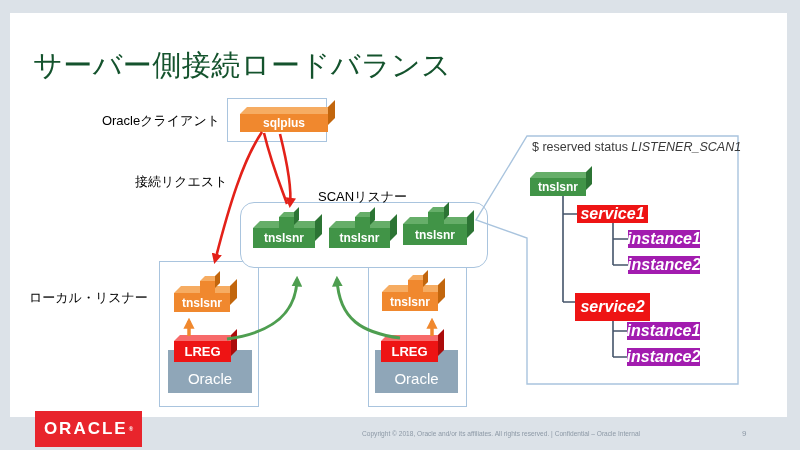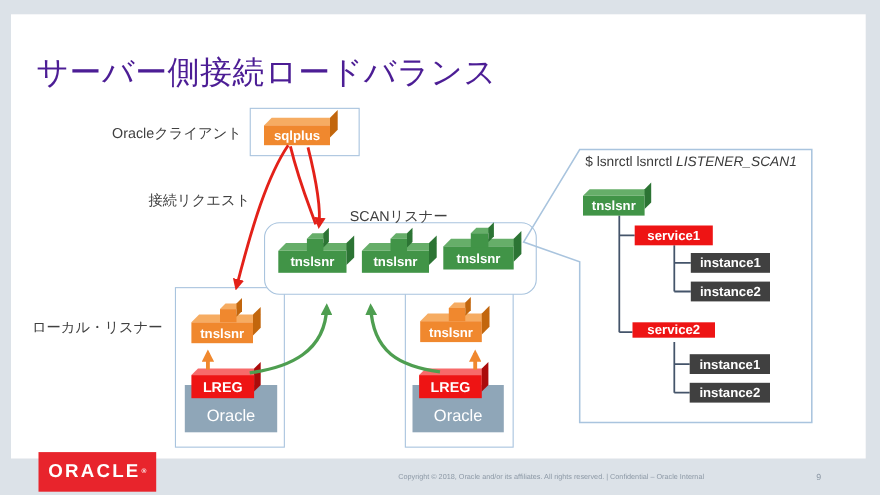--- a/index.html
+++ b/index.html
@@ -4,22 +4,22 @@
 <style>
   html,body{margin:0;padding:0;}
   body{
     width:800px;height:450px;position:relative;overflow:hidden;
     background:#dce2e8;
     font-family:"Liberation Sans", sans-serif;
     -webkit-font-smoothing:antialiased;
   }
   .abs{position:absolute;}
   .slide{left:10px;top:13px;width:777px;height:404px;background:#ffffff;z-index:0;}
-  .title{left:33px;top:46px;font-size:29px;color:#4c1d95;z-index:15;letter-spacing:.5px;}
-  .lbl{font-size:13px;color:#404040;z-index:15;}
+  .title{left:33px;top:46px;font-size:29px;color:#14532d;z-index:15;letter-spacing:.5px;}
+  .lbl{font-size:13px;color:#000000;z-index:15;}
   .bluebox{border:1.3px solid #a9c4de;background:#ffffff;box-sizing:border-box;}
   .nodebox{z-index:10;}
   .scanbox{z-index:11;border-radius:14px;}
   .clientbox{z-index:12;}
 
   
   .b3d{position:absolute;z-index:20;}
   .b3d .face{
     position:absolute;inset:0;background:var(--f);
     display:flex;align-items:center;justify-content:center;
@@ -40,25 +40,25 @@
   .red3d {--f:#ee1414;--t:#f76a6a;--s:#ab0b0b;}
   .fs12 .face{font-size:12px;}
   .fs13 .face{font-size:13px;}
 
   .grayrect{
     background:#8fa6b8;z-index:18;color:#fff;font-size:15px;
     display:flex;align-items:flex-end;justify-content:center;
     padding-bottom:6px;box-sizing:border-box;
   }
   .flat{
-    z-index:50;color:#fff;font-weight:600;font-size:12px;
+    z-index:50;color:#fff;font-style:italic;font-weight:600;font-size:16px;
     display:flex;align-items:center;justify-content:center;box-sizing:border-box;
   }
   .flat.redflat{background:#ee1414;font-weight:700;}
-  .flat.bgray{background:#404040;}
+  .flat.bgray{background:#a21caf;}
   .paneltitle{
     left:532px;top:140px;font-size:12.5px;color:#3b3b3b;z-index:50;
   }
   .svglayer{left:0;top:0;z-index:40;pointer-events:none;}
   .panel3d{z-index:50;}
 
   
   .footerband{left:0;top:417px;width:800px;height:33px;background:#dce2e8;z-index:19;}
   .oraclelogo{
     left:35px;top:411px;width:107px;height:36px;background:#e8242c;z-index:25;
@@ -80,21 +80,21 @@
 <div class="abs lbl" style="left:135px;top:173px;">接続リクエスト</div>
 <div class="abs lbl" style="left:318px;top:188px;">SCANリスナー</div>
 <div class="abs lbl" style="left:29px;top:289px;font-family:Liberation Mono, monospace;">ローカル・リスナー</div>
 
 <div class="abs bluebox nodebox" style="left:159px;top:261px;width:100px;height:146px;"></div>
 <div class="abs bluebox nodebox" style="left:368px;top:261px;width:99px;height:146px;"></div>
 
 <div class="abs bluebox scanbox" style="left:240px;top:202px;width:248px;height:66px;"></div>
 
 <div class="abs bluebox clientbox" style="left:227px;top:98px;width:100px;height:44px;"></div>
-<div class="b3d orange fs12" style="left:240px;top:114px;width:60px;height:18px;--d:7px;">
+<div class="b3d orange fs12" style="left:240px;top:114px;width:60px;height:18px;padding-left:28px;--d:7px;">
   <div class="face">sqlplus</div>
 </div>
 
 <div class="b3d green fs12" style="left:253px;top:228px;width:62px;height:20px;--d:7px;">
   <div class="face">tnslsnr</div>
 </div>
 <div class="b3d green" style="left:279px;top:217px;width:15px;height:13px;--d:5px;z-index:21;">
     <div class="face"></div>
   </div>
 
@@ -128,29 +128,29 @@
   <div class="face">LREG</div>
 </div>
 <div class="b3d orange fs12" style="left:382px;top:292px;width:56px;height:19px;--d:7px;">
   <div class="face">tnslsnr</div>
 </div>
 <div class="b3d orange" style="left:408px;top:280px;width:15px;height:12px;--d:5px;z-index:21;">
     <div class="face"></div>
   </div>
 
 <div class="abs paneltitle">
-  <span>$ lsnrctl lsnrctl </span><i>LISTENER_SCAN1</i>
+  <span>$ reserved status </span><i>LISTENER_SCAN1</i>
 </div>
 <div class="b3d green fs12 panel3d" style="left:530px;top:178px;width:56px;height:18px;--d:6px;">
   <div class="face">tnslsnr</div>
 </div>
 <div class="abs flat redflat" style="left:577px;top:205px;width:71px;height:18px;">service1</div>
 <div class="abs flat bgray" style="left:628px;top:230px;width:72px;height:18px;">instance1</div>
 <div class="abs flat bgray" style="left:628px;top:256px;width:72px;height:18px;">instance2</div>
-<div class="abs flat redflat" style="left:575px;top:293px;width:75px;height:14px;">service2</div>
+<div class="abs flat redflat" style="left:575px;top:293px;width:75px;height:28px;">service2</div>
 <div class="abs flat bgray" style="left:627px;top:322px;width:73px;height:18px;">instance1</div>
 <div class="abs flat bgray" style="left:627px;top:348px;width:73px;height:18px;">instance2</div>
 
 <svg class="abs svglayer" width="800" height="450" viewBox="0 0 800 450">
   <defs>
     <marker id="ar" viewBox="0 0 10 10" refX="7" refY="5" markerWidth="4" markerHeight="4" orient="auto-start-reverse">
       <path d="M0,0 L10,5 L0,10 z" fill="#e32119"></path>
     </marker>
     <marker id="ag" viewBox="0 0 10 10" refX="7" refY="5" markerWidth="3.6" markerHeight="3.6" orient="auto-start-reverse">
       <path d="M0,0 L10,5 L0,10 z" fill="#4e9e50"></path>

